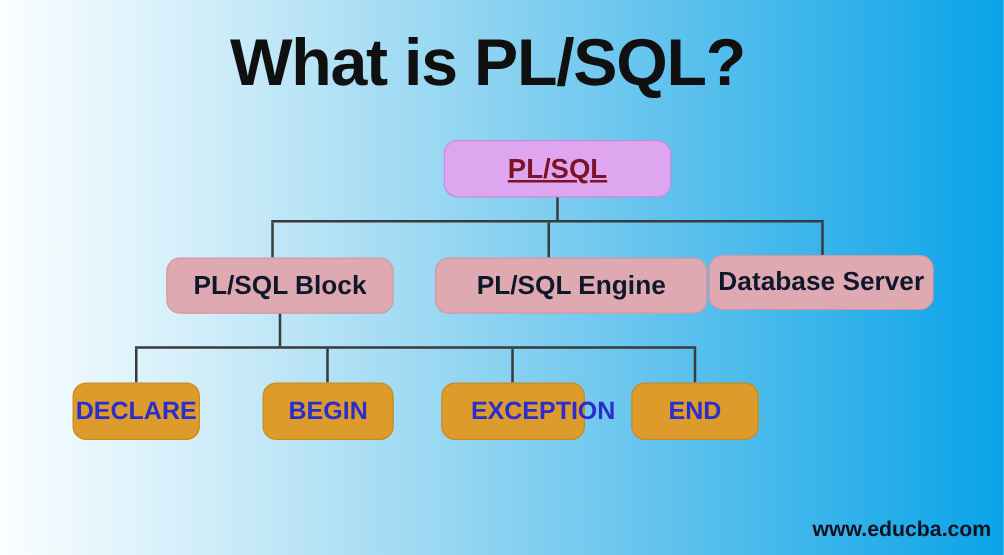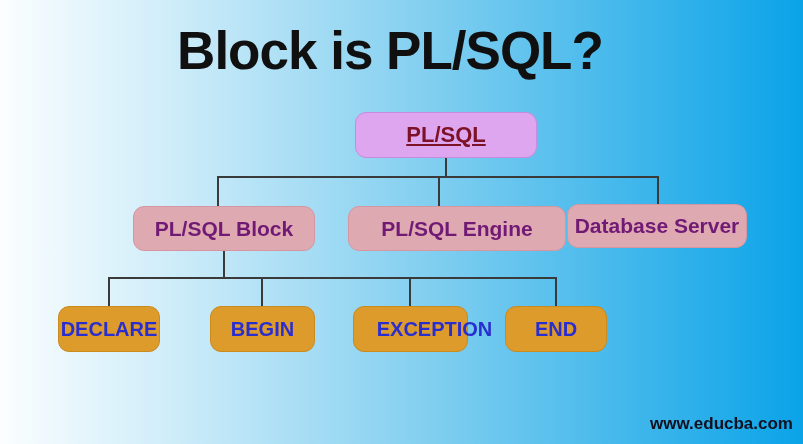--- a/index.html
+++ b/index.html
@@ -23,38 +23,38 @@
     font-weight:bold;
     box-sizing:border-box;
     white-space:nowrap;
   }
   .root-node{
     background:#dda6ee;border:1px solid #c78bdf;
     color:#7d1128;font-size:22px;text-decoration:underline;
   }
   .mid-node{
     background:#dfa9b2;border:1px solid #d497a2;
-    color:#701a75;font-size:21px;
+    color:#0f172a;font-size:21px;
   }
   .leaf-node{
     background:#dd9b2b;border:1px solid #c98a1e;
     color:#2a2ecf;font-size:20px;
   }
   .line{position:absolute;background:#3a3a3a;}
   .watermark{
     position:absolute;right:10px;bottom:10px;
     font-size:17px;font-weight:bold;color:#10101e;text-align:right;
   }
 </style>
 </head>
 <body>
 
 <div class="canvas">
 
-  <div class="title">Block is PL/SQL?</div>
+  <div class="title">What is PL/SQL?</div>
 
   <div class="node root-node" style="left:355px;top:112px;width:182px;height:46px;">PL/SQL</div>
 
   <div class="line" style="left:445px;top:158px;width:2px;height:18px;"></div>
   <div class="line" style="left:217px;top:176px;width:442px;height:2px;"></div>
   <div class="line" style="left:217px;top:178px;width:2px;height:28px;"></div>
   <div class="line" style="left:438px;top:178px;width:2px;height:28px;"></div>
   <div class="line" style="left:657px;top:178px;width:2px;height:26px;"></div>
 
   <div class="node mid-node" style="left:133px;top:206px;width:182px;height:45px;">PL/SQL Block</div>

